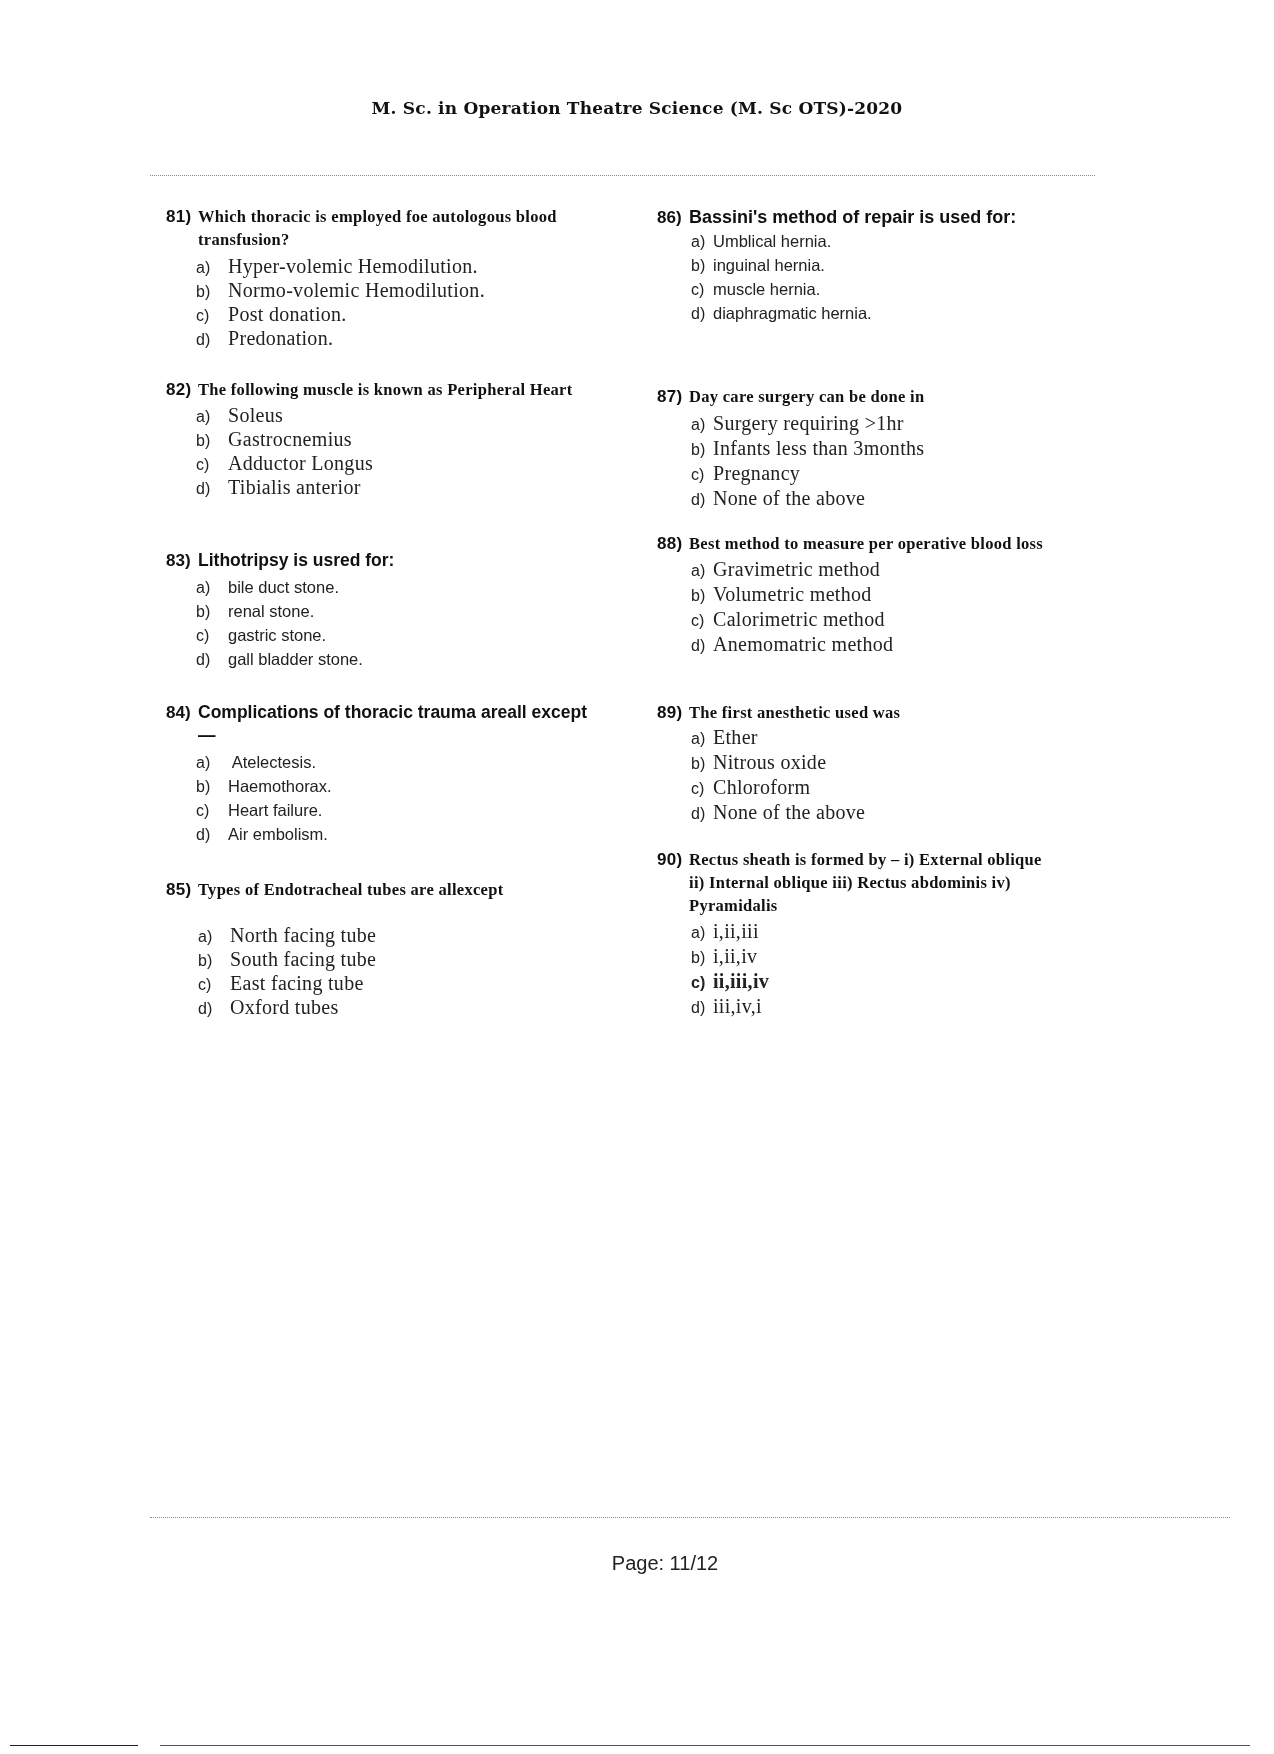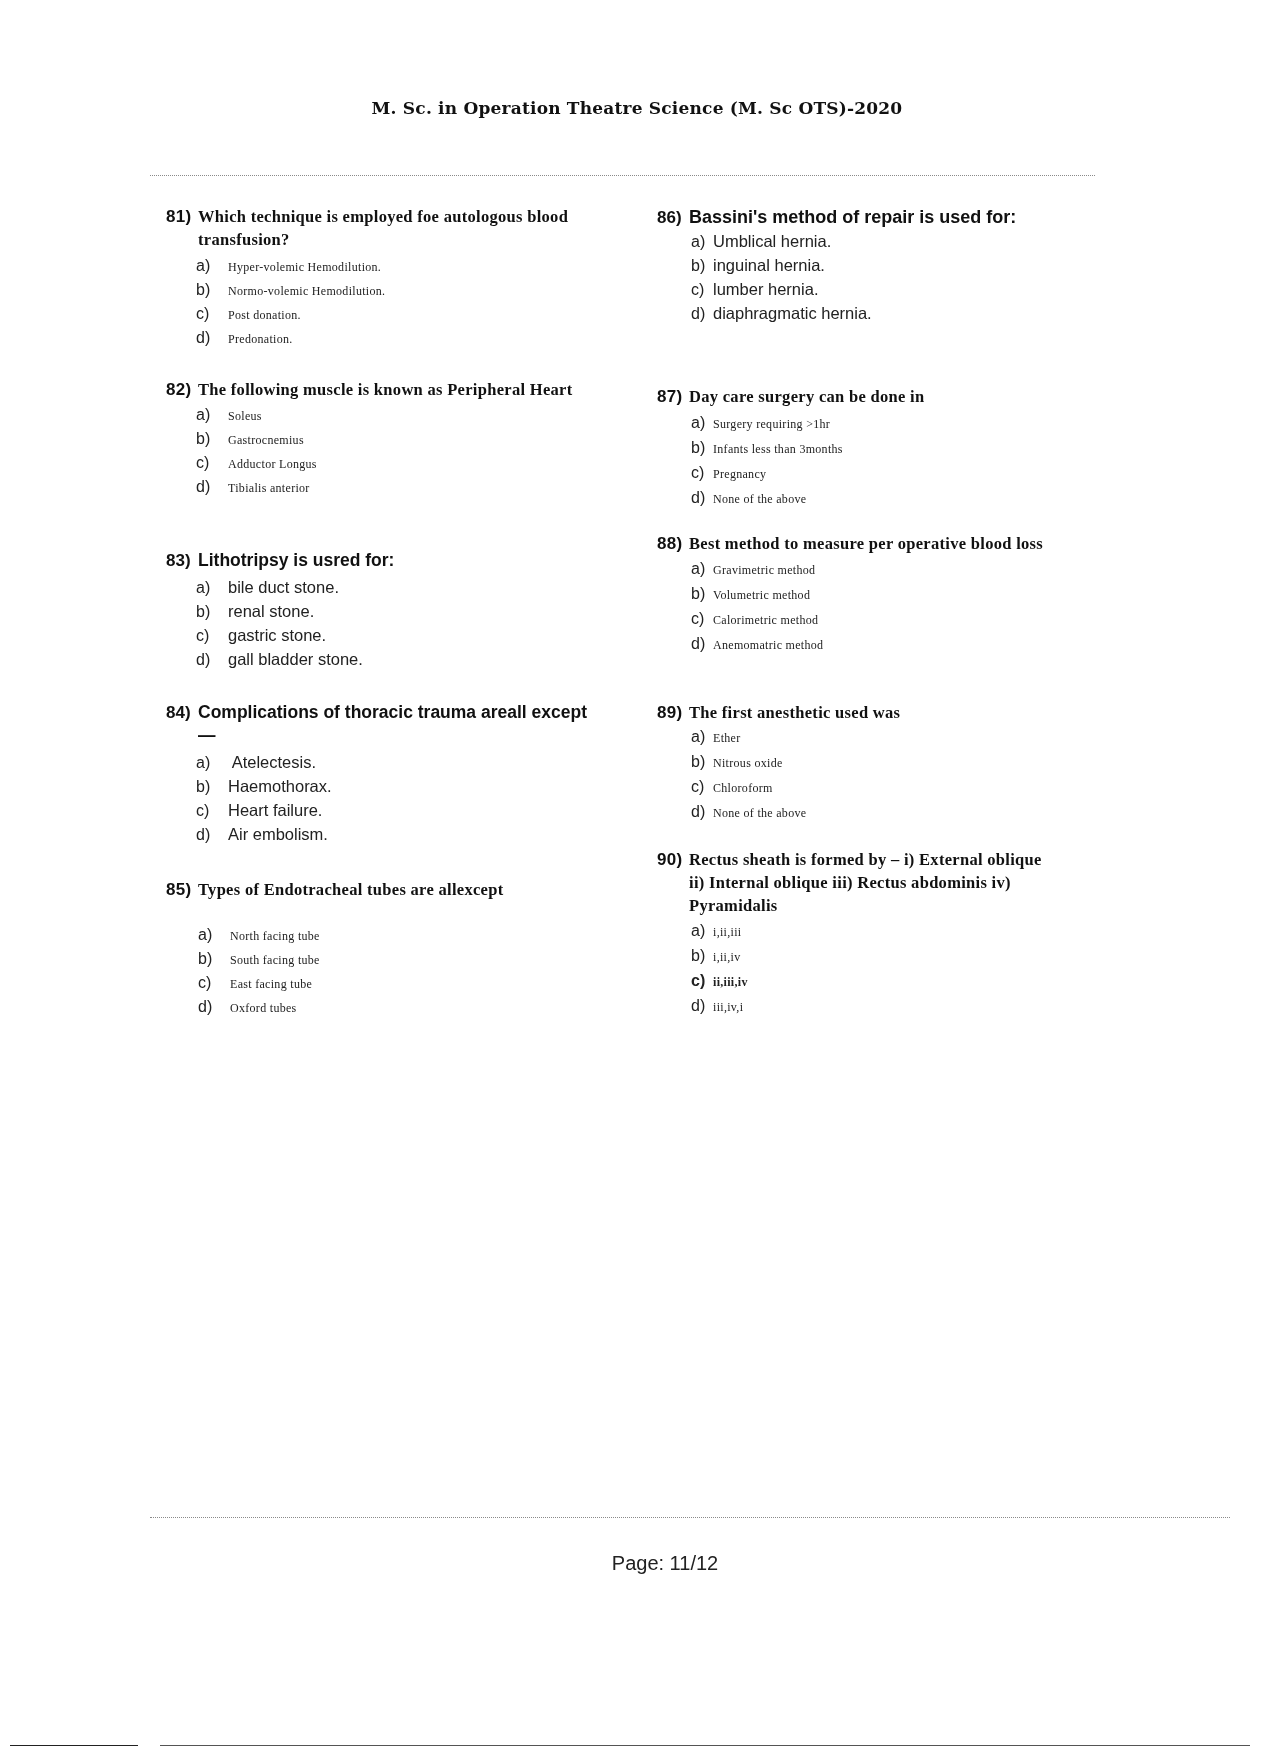--- a/index.html
+++ b/index.html
@@ -81,41 +81,41 @@
       line-height: 24px;
       height: 24px;
       white-space: nowrap;
     }
     .opt-letter {
       font-family: "Liberation Sans", sans-serif;
       font-size: 16px;
       color: #222;
     }
     .opt-text { color: #222; }
-    .serif-opt { font-family: "Liberation Serif", serif; font-size: 12px; letter-spacing: 0.3px; }
+    .serif-opt { font-family: "Liberation Serif", serif; font-size: 20px; letter-spacing: 0.3px; }
     .sans-opt { font-family: "Liberation Sans", sans-serif; font-size: 16.5px; }
 
     
     .left-col .options { padding-left: 30px; }
     .left-col .opt-letter { display: inline-block; width: 32px; }
 
     
     .right-col .options { padding-left: 28px; }
     .right-col .opt-letter { display: inline-block; width: 22px; }
   </style>
 </head>
 <body>
 
 <div class="page-title">M. Sc. in Operation Theatre Science (M. Sc OTS)-2020</div>
 <div class="rule rule-top"></div>
 
 <div class="question left-col" style="left:166px; top:205px;">
   <div class="q-head serif-head">
     <span class="q-num">81)</span>
-    <span class="q-text" style="width:400px;">Which technique is employed foe autologous blood transfusion?</span>
+    <span class="q-text" style="width:400px;">Which thoracic is employed foe autologous blood transfusion?</span>
   </div>
   <ul class="options" style="margin-top:3px;">
     <li class="option"><span class="opt-letter">a)</span><span class="opt-text serif-opt">Hyper-volemic Hemodilution.</span></li>
     <li class="option"><span class="opt-letter">b)</span><span class="opt-text serif-opt">Normo-volemic Hemodilution.</span></li>
     <li class="option"><span class="opt-letter">c)</span><span class="opt-text serif-opt">Post donation.</span></li>
     <li class="option"><span class="opt-letter">d)</span><span class="opt-text serif-opt">Predonation.</span></li>
   </ul>
 </div>
 
 <div class="question left-col" style="left:166px; top:378px;">
@@ -171,21 +171,21 @@
 </div>
 
 <div class="question right-col" style="left:657px; top:206px;">
   <div class="q-head sans-head" style="font-size:18px;">
     <span class="q-num">86)</span>
     <span class="q-text">Bassini's method of repair is used for:</span>
   </div>
   <ul class="options" style="padding-left:34px;">
     <li class="option"><span class="opt-letter">a)</span><span class="opt-text sans-opt">Umblical hernia.</span></li>
     <li class="option"><span class="opt-letter">b)</span><span class="opt-text sans-opt">inguinal hernia.</span></li>
-    <li class="option"><span class="opt-letter">c)</span><span class="opt-text sans-opt">lumber hernia.</span></li>
+    <li class="option"><span class="opt-letter">c)</span><span class="opt-text sans-opt">muscle hernia.</span></li>
     <li class="option"><span class="opt-letter">d)</span><span class="opt-text sans-opt">diaphragmatic hernia.</span></li>
   </ul>
 </div>
 
 <div class="question right-col" style="left:657px; top:385px;">
   <div class="q-head serif-head">
     <span class="q-num">87)</span>
     <span class="q-text">Day care surgery can be done in</span>
   </div>
   <ul class="options" style="margin-top:3px; padding-left:34px;">

